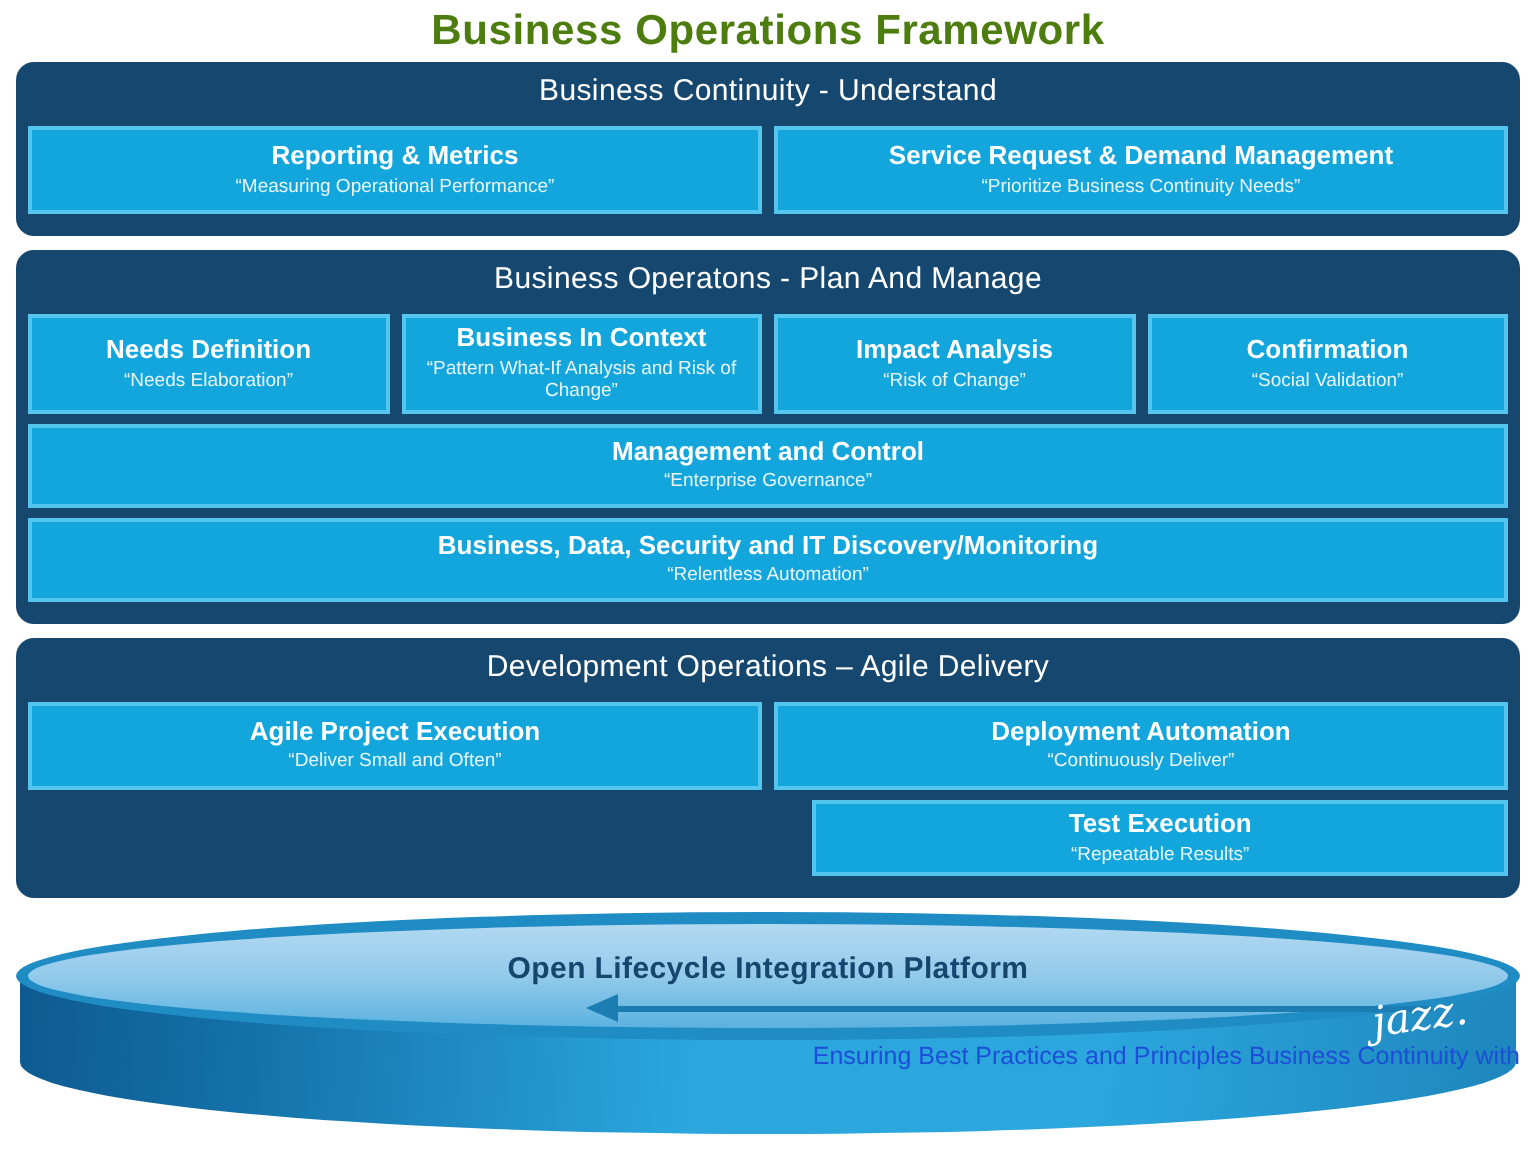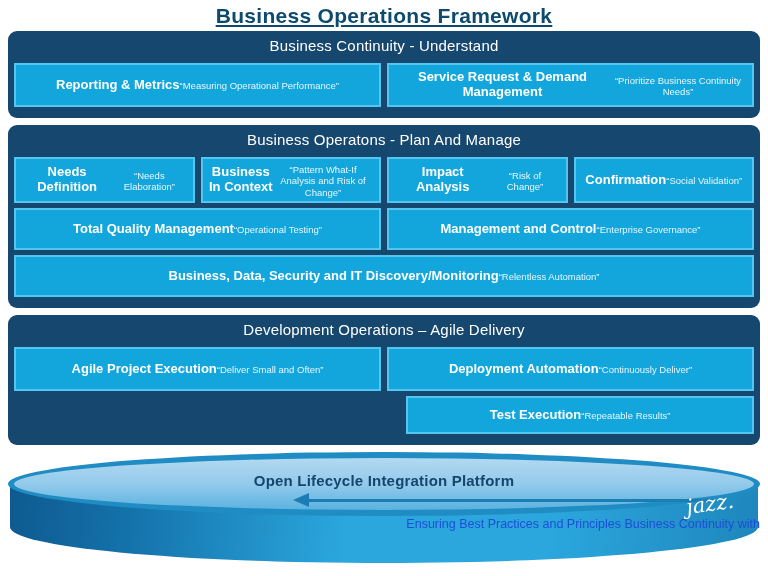--- a/index.html
+++ b/index.html
@@ -1,28 +1,28 @@
 <!DOCTYPE html>
 <html><head>
 <meta charset="utf-8">
 <style>
   html,body{margin:0;padding:0;background:#ffffff;}
   body{width:768px;height:576px;overflow:hidden;font-family:"Liberation Sans",sans-serif;}
   .page{position:relative;width:768px;height:576px;background:#ffffff;}
 
   .main-title{margin:0;padding-top:4px;text-align:center;font-size:21px;font-weight:bold;
-    color:#0c4a6e;letter-spacing:.3px;text-decoration:underline;}
+    color:#4d7c0f;letter-spacing:.3px;}
 
   .panel{margin:3px 8px 7px 8px;background:#16476F;border-radius:9px;padding:3px 6px 11px 6px;}
   .panel-header{text-align:center;color:#ffffff;font-weight:normal;font-size:15px;padding:3px 0 4px 0;
     letter-spacing:.2px;}
   .row{display:flex;gap:6px;margin-top:5px;}
   .row-center{justify-content:flex-end;}
 
-  .box{flex:1;background:#12A6DC;border:2px solid #53C5EE;display:flex;flex-direction:row;
+  .box{flex:1;background:#12A6DC;border:2px solid #53C5EE;display:flex;flex-direction:column;
     justify-content:center;align-items:center;text-align:center;padding:3px 6px;box-sizing:border-box;}
   .box-title{color:#ffffff;font-weight:bold;font-size:13px;line-height:1.15;}
   .box-sub{color:#E8F6FC;font-size:9.5px;margin-top:2px;line-height:1.2;}
 
   .h44{min-height:44px;} .h46{min-height:46px;} .h42{min-height:42px;} .h38{min-height:38px;}
   .box-half{flex:0 0 47%;}
 
   
   .platform{position:relative;height:114px;margin:0 8px;}
   .cyl-body{position:absolute;left:2px;right:2px;top:32px;bottom:3px;
@@ -78,24 +78,20 @@
         <div class="box-title">Impact Analysis</div>
         <div class="box-sub">“Risk of Change”</div>
       </div>
       <div class="box h46">
         <div class="box-title">Confirmation</div>
         <div class="box-sub">“Social Validation”</div>
       </div>
     </div>
     <div class="row">
       <div class="box h42">
-        <div class="box-title">Total Quality Management</div>
-        <div class="box-sub">“Operational Testing”</div>
-      </div>
-      <div class="box h42">
         <div class="box-title">Management and Control</div>
         <div class="box-sub">“Enterprise Governance”</div>
       </div>
     </div>
     <div class="row">
       <div class="box h42">
         <div class="box-title">Business, Data, Security and IT Discovery/Monitoring</div>
         <div class="box-sub">“Relentless Automation”</div>
       </div>
     </div>

